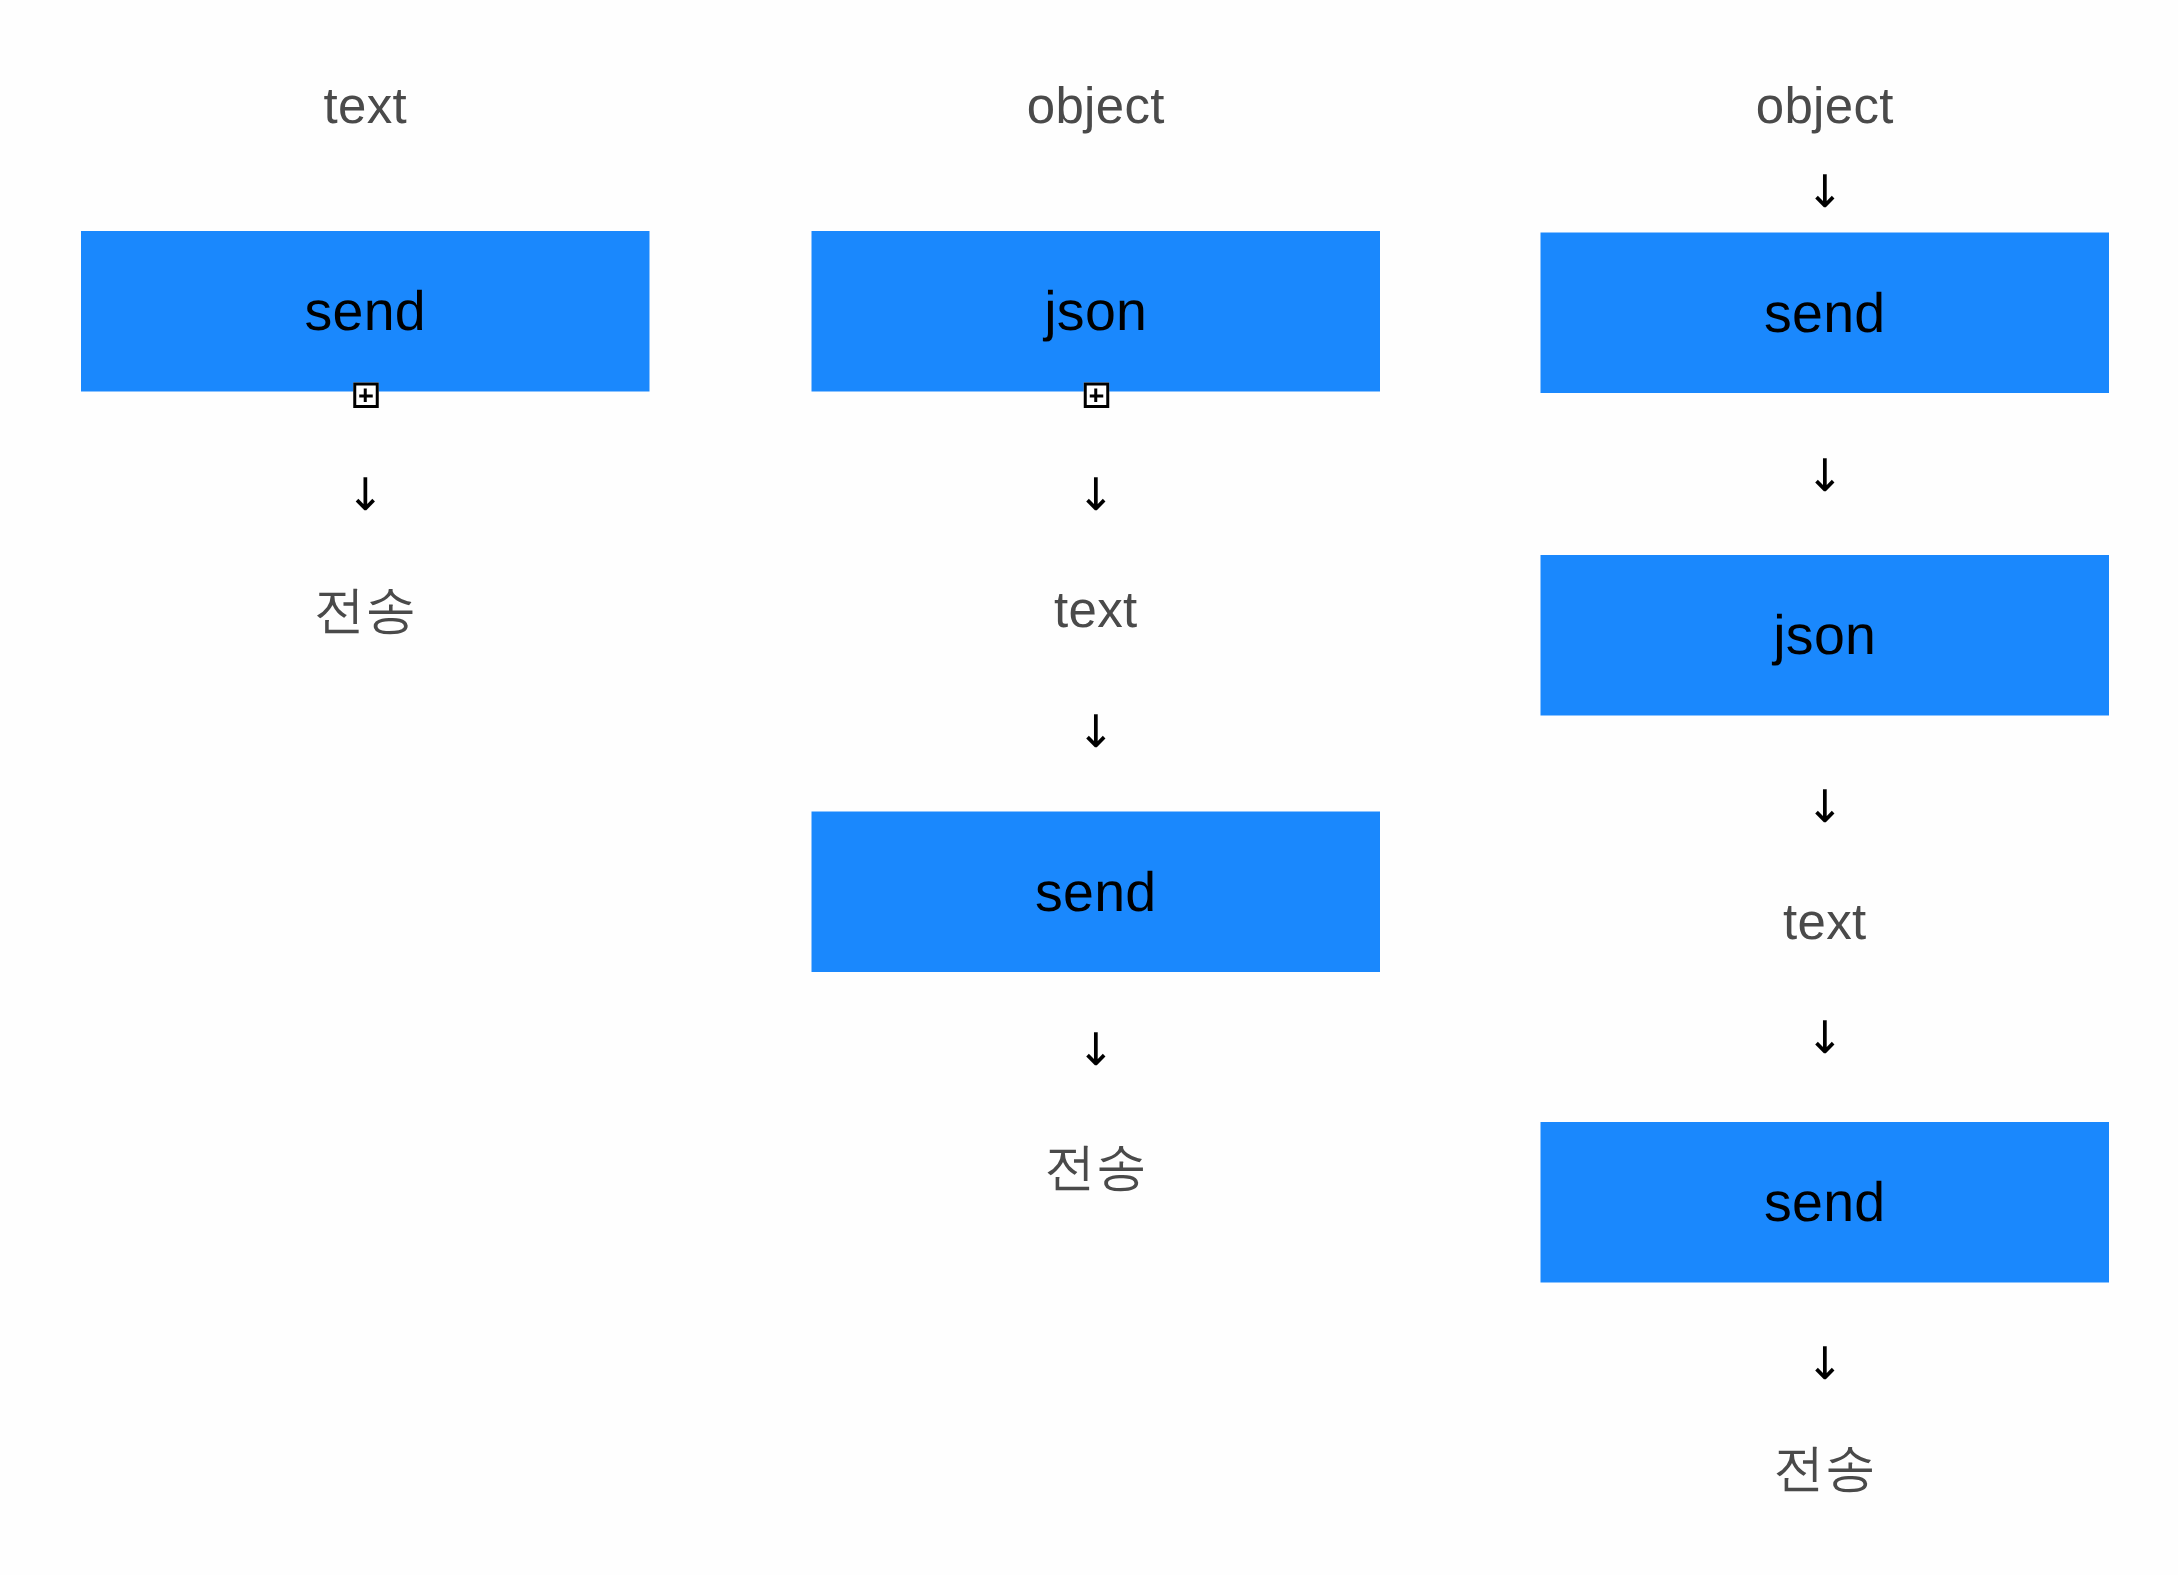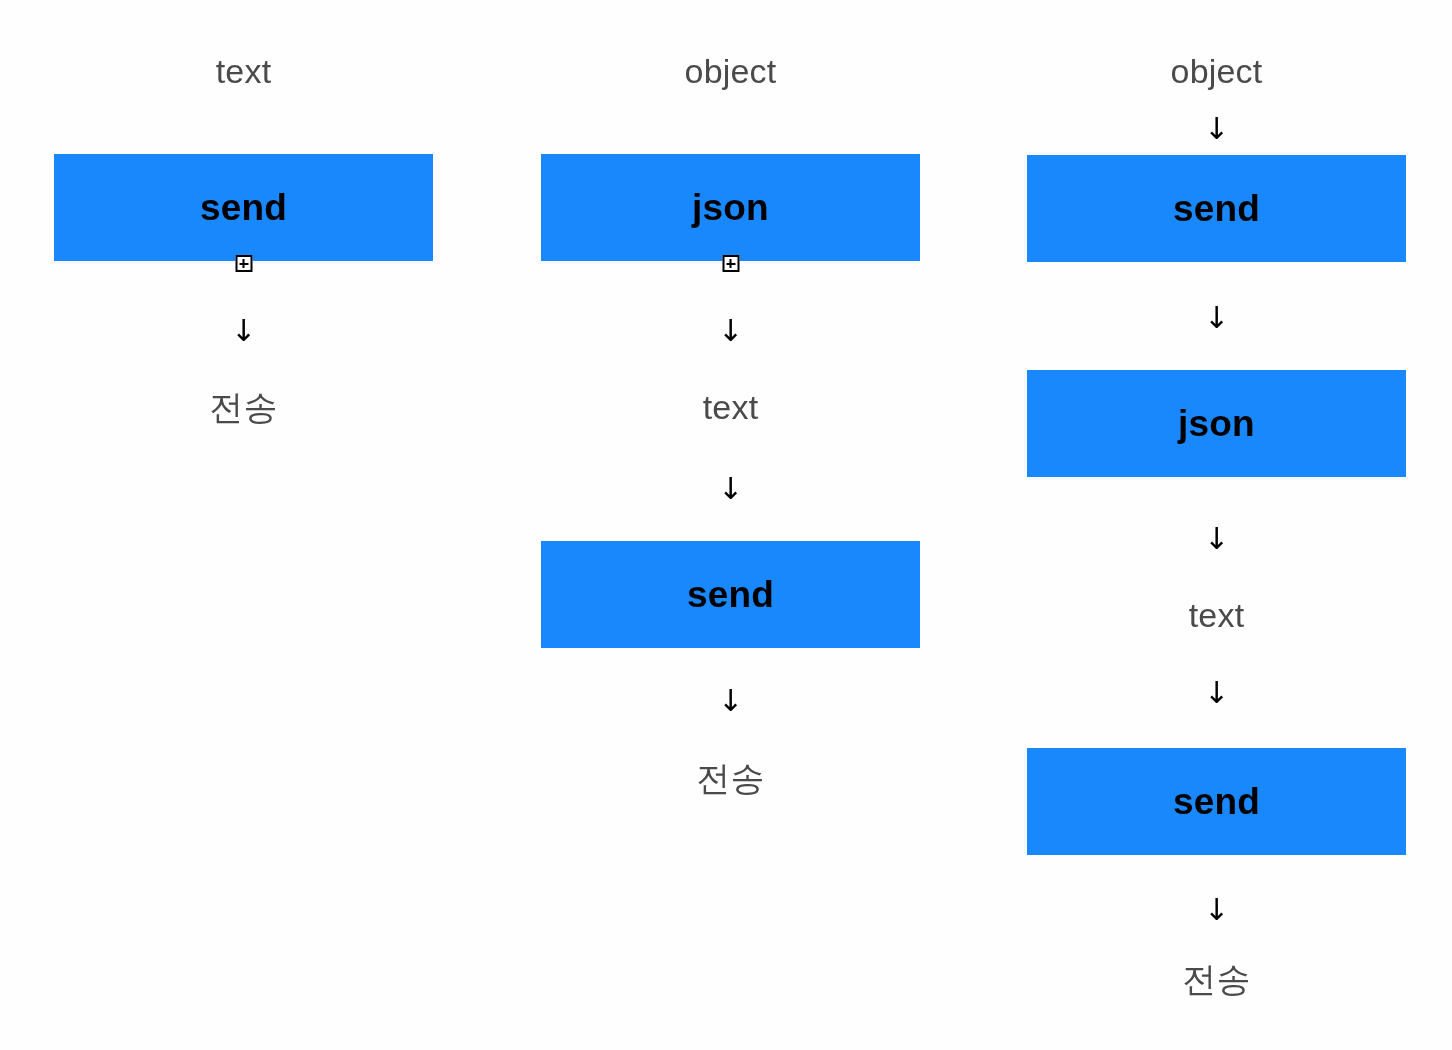--- a/index.html
+++ b/index.html
@@ -56,21 +56,21 @@
     letter-spacing: 0.2px;
     white-space: nowrap;
   }
 
   .node-box {
     width: 379px;
     height: 107px;
     background: #1a88fd;
     color: #000000;
     font-size: 37px;
-    font-weight: 700;
+    font-weight: 400;
     line-height: 1;
     letter-spacing: 0.2px;
   }
 
   .node-arrow {
     width: 100%;
     color: #000000;
     font-size: 30px;
     line-height: 1;
     font-family: "DejaVu Sans", sans-serif;

